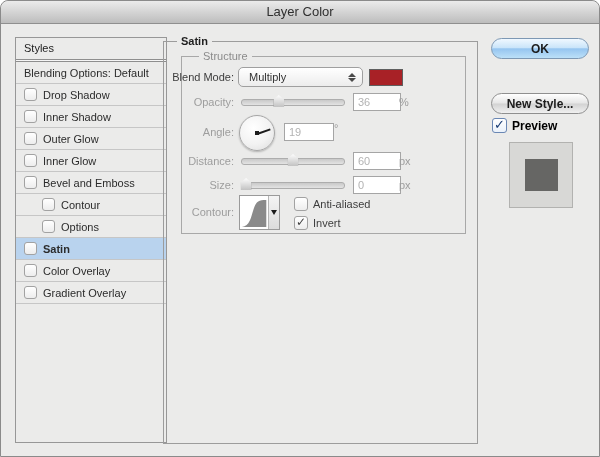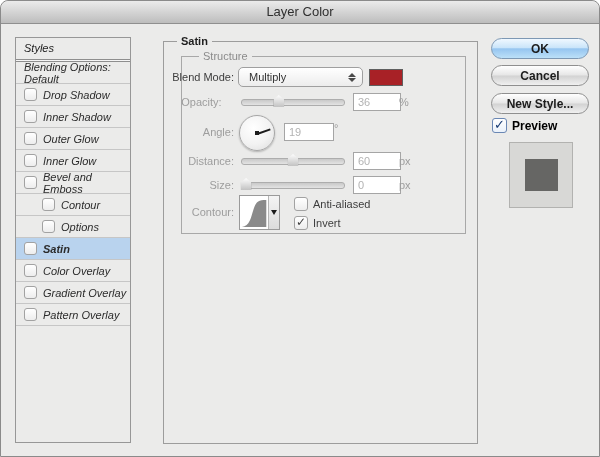--- a/index.html
+++ b/index.html
@@ -1,20 +1,20 @@
 <!DOCTYPE html>
 <html><head>
 <meta charset="utf-8">
 <style>
   html,body{margin:0;padding:0;}
   body{width:600px;height:457px;font-family:"Liberation Sans","DejaVu Sans",sans-serif;-webkit-font-smoothing:antialiased;}
   .window{position:relative;width:598px;height:455px;background:#ebebea;border:1px solid #8a8a8a;border-radius:8px 8px 0 0;overflow:hidden;}
   .titlebar{position:absolute;left:0;top:0;width:100%;height:22px;background:linear-gradient(#ebebeb,#bdbdbd);border-bottom:1px solid #8f8f8f;border-radius:8px 8px 0 0;text-align:center;line-height:22px;font-size:13px;color:#2f2f2f;}
   
-  .sidebar{position:absolute;left:14px;top:36px;width:116px;height:406px;border:1px solid #979797;background:#ebebea;box-sizing:border-box;font-style:italic;}
+  .sidebar{position:absolute;left:14px;top:36px;width:152px;height:406px;border:1px solid #979797;background:#ebebea;box-sizing:border-box;}
   .sb-header{height:21px;line-height:21px;padding-left:8px;font-size:11px;color:#222;border-bottom:1px solid #8e8e8e;}
   .sb-gap{height:1px;background:#f5f5f5;border-bottom:1px solid #8e8e8e;}
   .sb-row{height:21px;display:flex;align-items:center;padding-left:8px;font-size:11px;color:#2b2b2b;border-bottom:1px solid #c6c6c6;}
   .sb-row.indent{padding-left:26px;}
   .sb-row.selected{background:#b9d3ee;font-weight:bold;}
   .cb{width:11px;height:11px;border:1px solid #a2a2a2;border-radius:3px;background:linear-gradient(#ffffff,#ededed);flex:0 0 auto;margin-right:6px;box-sizing:content-box;}
   
   .groupbox{position:absolute;left:162px;top:40px;width:315px;height:403px;border:1px solid #9c9c9c;box-sizing:border-box;}
   .group-label{position:absolute;left:176px;top:34px;background:#ebebea;padding:0 4px;font-size:11px;font-weight:bold;color:#1e1e1e;}
   .structbox{position:absolute;left:180px;top:55px;width:285px;height:178px;border:1px solid #a8a8a8;box-sizing:border-box;}
@@ -100,43 +100,39 @@
         <span>Satin</span>
       </div>
     <div class="sb-row">
         <span class="cb"></span>
         <span>Color Overlay</span>
       </div>
     <div class="sb-row">
         <span class="cb"></span>
         <span>Gradient Overlay</span>
       </div>
-    <div class="sb-row">
-        <span class="cb"></span>
-        <span>Pattern Overlay</span>
-      </div>
   </div>
 
   <div class="groupbox"></div>
   <div class="group-label">Satin</div>
 
   <div class="structbox"></div>
   <div class="struct-label">Structure</div>
 
   <div class="flabel dark" style="top:70px;">Blend Mode:</div>
   <div class="dropdown">
     <span class="dd-text">Multiply</span>
     <span class="stepper">
         <span class="tri-up"></span>
         <span class="tri-down"></span>
       </span>
   </div>
   <div class="swatch" style="background: rgb(168, 33, 38);"></div>
 
-  <div class="flabel" style="top:95px;text-align:center;">Opacity:</div>
+  <div class="flabel" style="top:95px;">Opacity:</div>
   <div class="track" style="top:98px;">
     <div class="thumb" style="left: 36%;"></div>
   </div>
   <div class="field" style="left:352px;top:92px;">36</div>
   <div class="unit" style="top:95px;">%</div>
 
   <div class="flabel" style="top:125px;">Angle:</div>
   <div class="dial">
     <div class="needle" style="transform: rotate(-19deg);"></div>
     <div class="dial-dot"></div>
@@ -166,20 +162,19 @@
     <span class="contour-strip">
         <span class="strip-tri"></span>
       </span>
   </div>
   <div class="opt-cb" style="left:293px;top:196px;"></div>
   <div class="opt-label" style="left:312px;top:197px;">Anti-aliased</div>
   <div class="opt-cb" style="left:293px;top:215px;">✓</div>
   <div class="opt-label" style="left:312px;top:216px;">Invert</div>
 
   <div class="btn primary" style="top:37px;">OK</div>
-  <div class="btn" style="top:64px;">Cancel</div>
   <div class="btn" style="top:92px;">New Style...</div>
   <div class="pv-cb">✓</div>
   <div class="pv-label">Preview</div>
   <div class="preview-swatch">
     <div class="preview-inner" style="background: rgb(102, 102, 100);"></div>
   </div>
 </div>
 
 </body></html>

